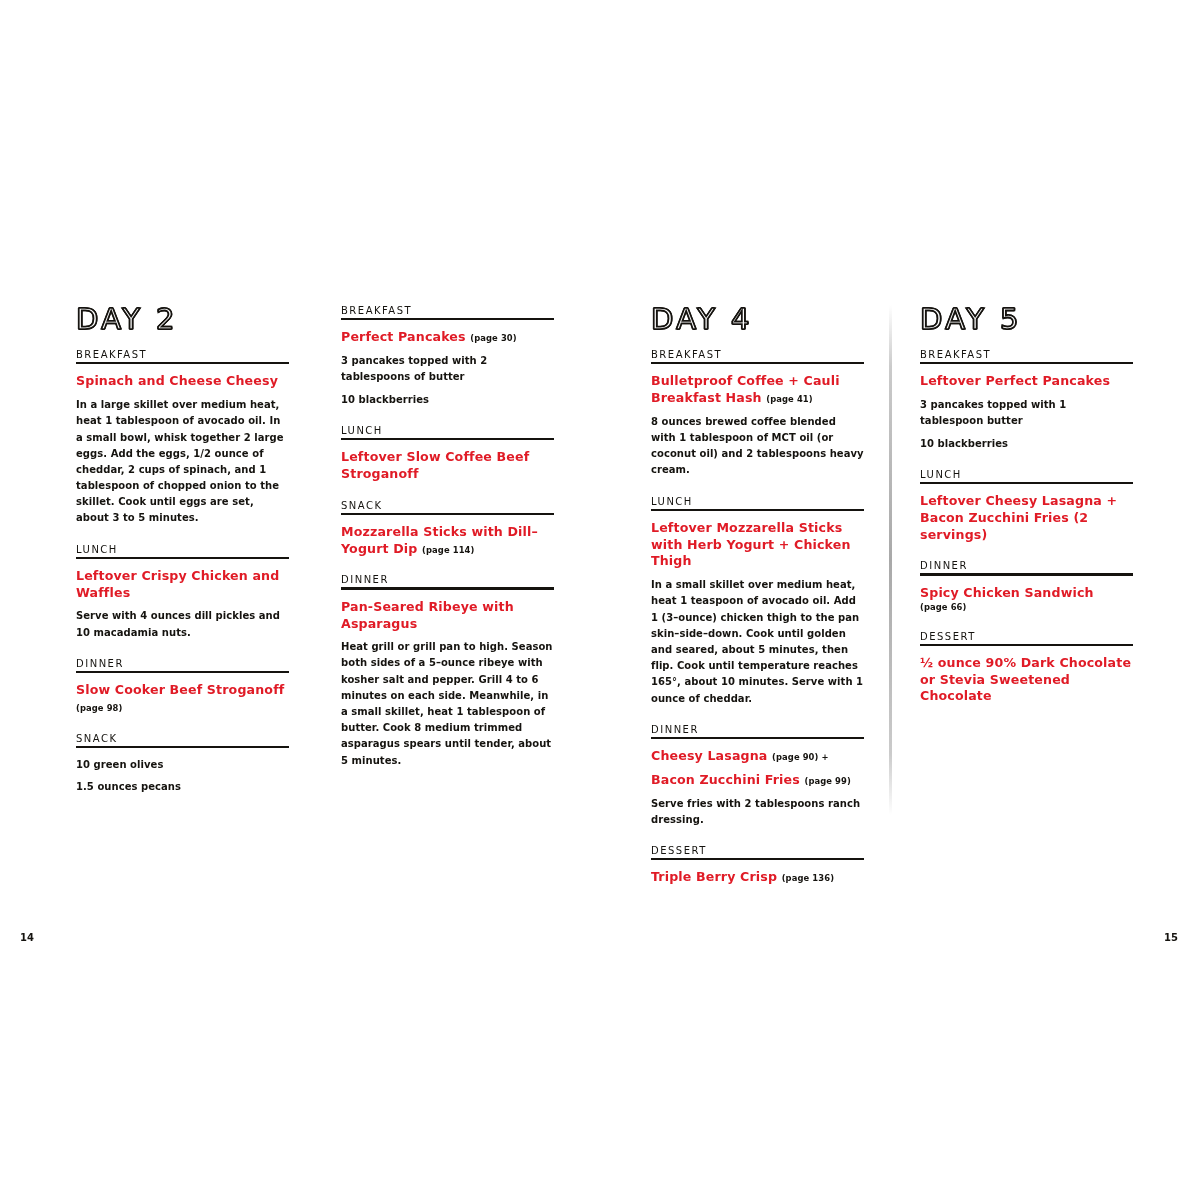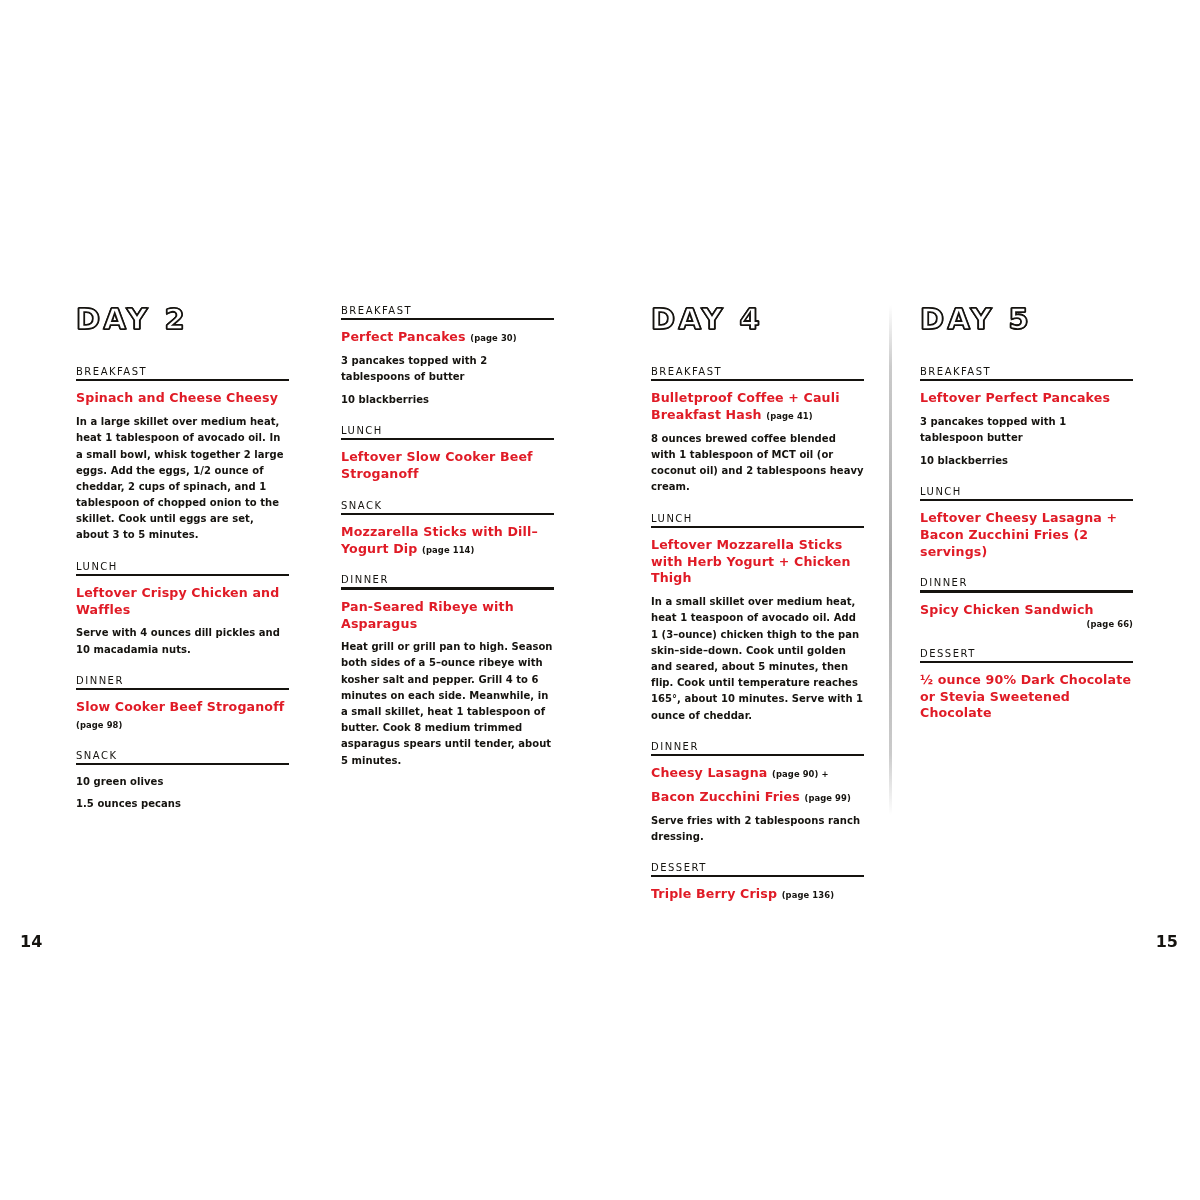--- a/index.html
+++ b/index.html
@@ -50,24 +50,24 @@
     top: 305px;
     width: 213px;
   }
   .day-col.c0 { left: 76px; }
   .day-col.c1 { left: 341px; }
   .day-col.c2 { left: 651px; }
   .day-col.c3 { left: 920px; }
 
   .day-title {
     font-size: 29px;
-    font-weight: 700;
+    font-weight: 400;
     letter-spacing: 3.4px;
     line-height: 1;
-    margin: 0 0 32px 0;
+    margin: 0 0 15px 0;
     color: #ffffff;
     -webkit-text-stroke: 1.6px #15130f;
     text-shadow:
        1px 0 0 #15130f, -1px 0 0 #15130f,
        0 1px 0 #15130f, 0 -1px 0 #15130f;
     font-family: "DejaVu Sans", sans-serif;
   }
 
   .meal-block {
     margin-bottom: 17px;
@@ -99,36 +99,36 @@
     font-family: "DejaVu Sans", sans-serif;
   }
 
   .pageref {
     font-size: 8.4px;
     font-weight: 700;
     color: #15130f;
     letter-spacing: 0.1px;
     white-space: nowrap;
   }
-  .pageref.block { display: block; margin-top: 1px; text-align: right; }
+  .pageref.block { display: block; margin-top: 1px; }
 
   .note {
     font-size: 10px;
     line-height: 1.62;
     color: #15130f;
     margin: 0 0 6px 0;
     letter-spacing: 0.05px;
     font-weight: 600;
     font-family: "DejaVu Sans", sans-serif;
   }
   .note:last-child { margin-bottom: 0; }
 
   .folio {
     position: absolute;
-    font-size: 16px;
+    font-size: 10px;
     font-weight: 700;
     color: #15130f;
     font-family: "DejaVu Sans", sans-serif;
   }
   .folio.left  { left: 20px;  top: 932px; }
   .folio.right { right: 22px; top: 932px; }
 </style>
 </head>
 <body>
 
@@ -167,21 +167,21 @@
         <div class="meal-block">
           <div class="meal-label">BREAKFAST</div>
           <div class="rule"></div>
           <div class="recipe"><span>Perfect Pancakes</span> <span class="pageref">(page 30)</span></div>
           <div class="note">3 pancakes topped with 2 tablespoons of butter</div>
           <div class="note">10 blackberries</div>
         </div>
         <div class="meal-block">
           <div class="meal-label">LUNCH</div>
           <div class="rule"></div>
-          <div class="recipe"><span>Leftover Slow Cooker Beef Stroganoff</span></div>
+          <div class="recipe"><span>Leftover Slow Coffee Beef Stroganoff</span></div>
         </div>
         <div class="meal-block">
           <div class="meal-label">SNACK</div>
           <div class="rule"></div>
           <div class="recipe"><span>Mozzarella Sticks with Dill–Yogurt Dip</span> <span class="pageref">(page 114)</span></div>
         </div>
         <div class="meal-block">
           <div class="meal-label">DINNER</div>
           <div class="rule"></div>
           <div class="recipe"><span>Pan-Seared Ribeye with Asparagus</span></div>

